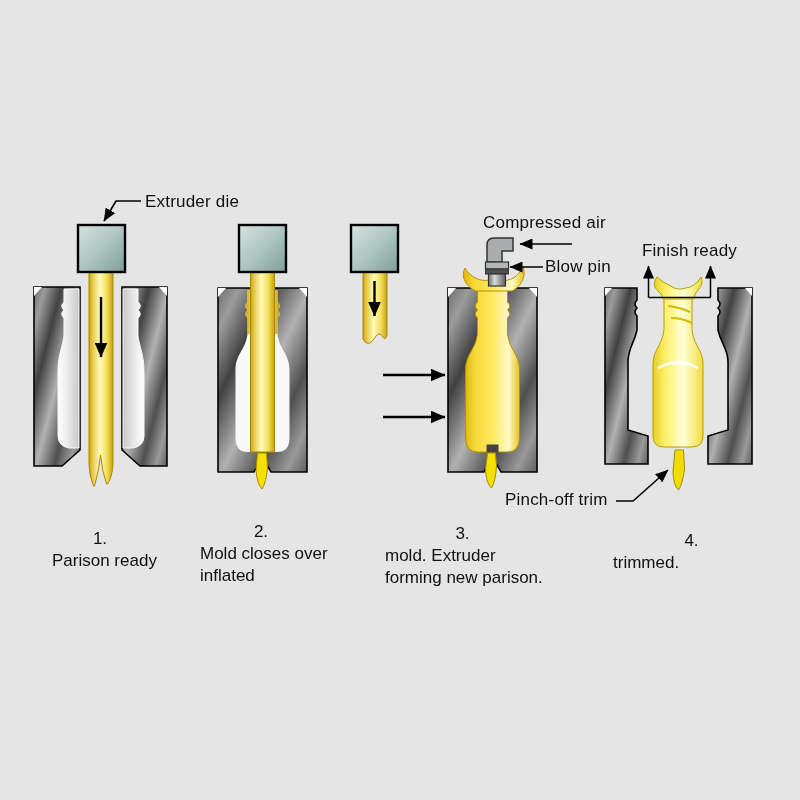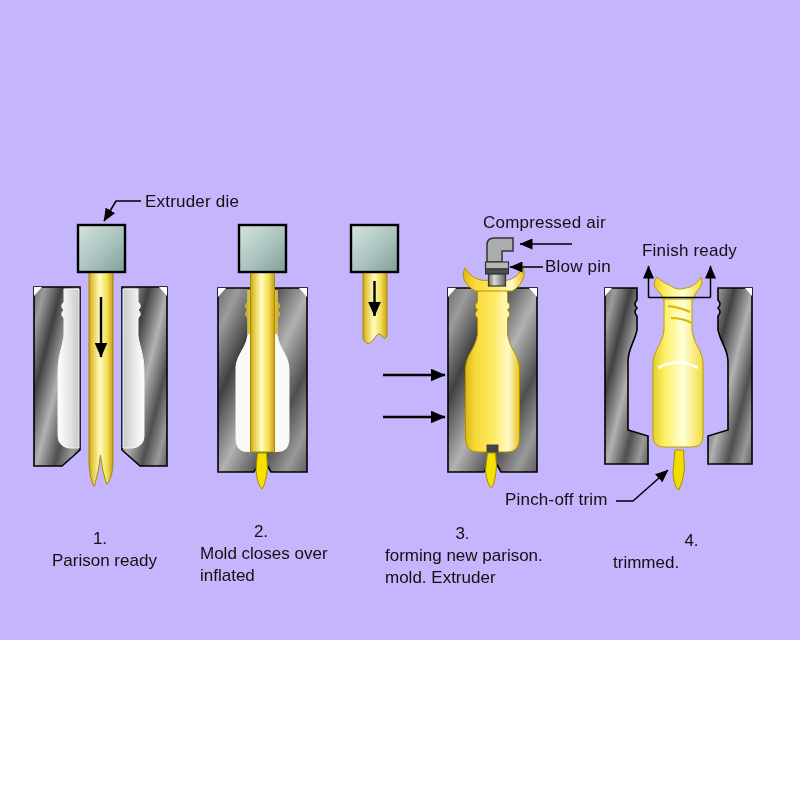--- a/index.html
+++ b/index.html
@@ -1,17 +1,17 @@
 <!DOCTYPE html>
 <html><head>
 <meta charset="utf-8">
 <style>
   html,body { margin:0; padding:0; background:#fff; }
   #canvas {
-    position:relative; width:800px; height:640px; background:#c4b5fd;
+    position:relative; width:800px; height:800px; background:#e5e5e5;
     font-family:"Liberation Sans", sans-serif; color:#111; overflow:hidden;
   }
   #diagram-svg { position:absolute; left:0; top:0; }
   .lbl {
     position:absolute; font-size:17px; line-height:20px; white-space:nowrap;
     letter-spacing:0.2px; color:#111;
   }
   .caption { position:absolute; font-size:17px; line-height:22px; color:#111; }
   .cap-num  { text-align:center; }
   .cap-line { white-space:nowrap; }
@@ -179,22 +179,22 @@
   </div>
 
   <div class="caption" style="left:200px; top:521px; width:122px">
     <div class="cap-num">2.</div>
     <div class="cap-line">Mold closes over</div>
     <div class="cap-line">inflated</div>
   </div>
 
   <div class="caption" style="left:385px; top:523px; width:155px">
     <div class="cap-num">3.</div>
+    <div class="cap-line">mold. Extruder</div>
     <div class="cap-line">forming new parison.</div>
-    <div class="cap-line">mold. Extruder</div>
   </div>
 
   <div class="caption" style="left:613px; top:530px; width:157px">
     <div class="cap-num">4.</div>
     <div class="cap-line">trimmed.</div>
   </div>
 
 </div>
 
 </body></html>

